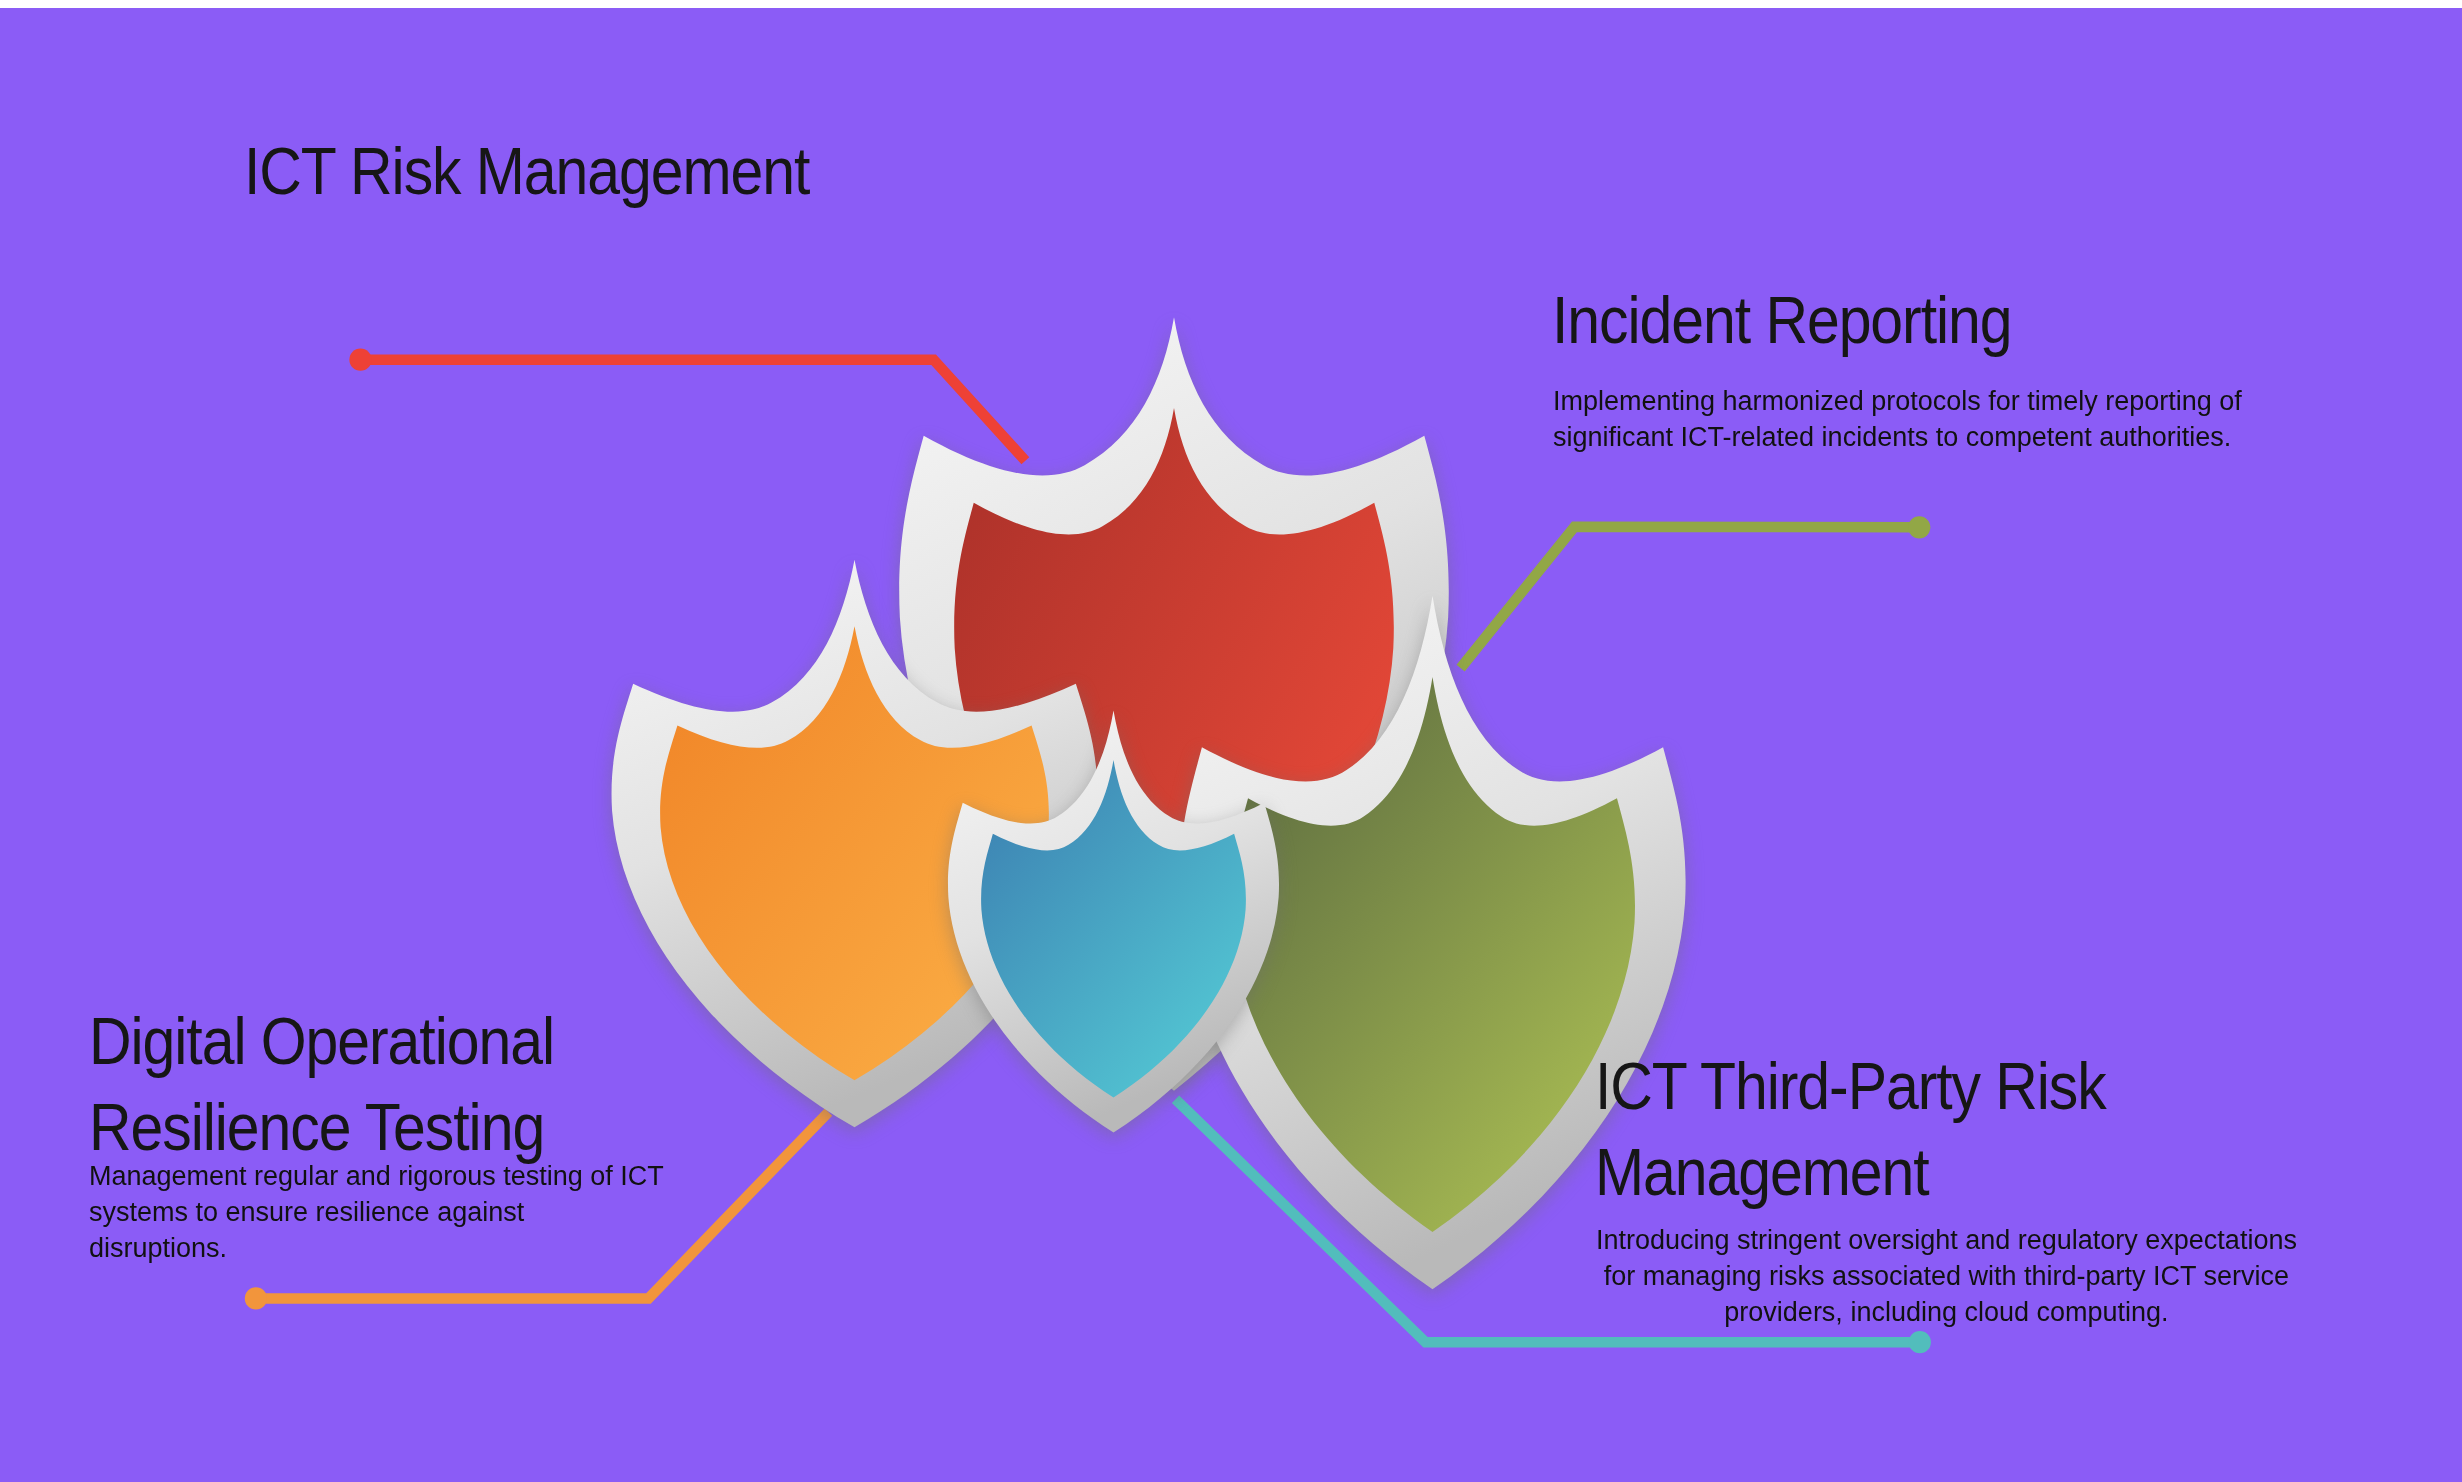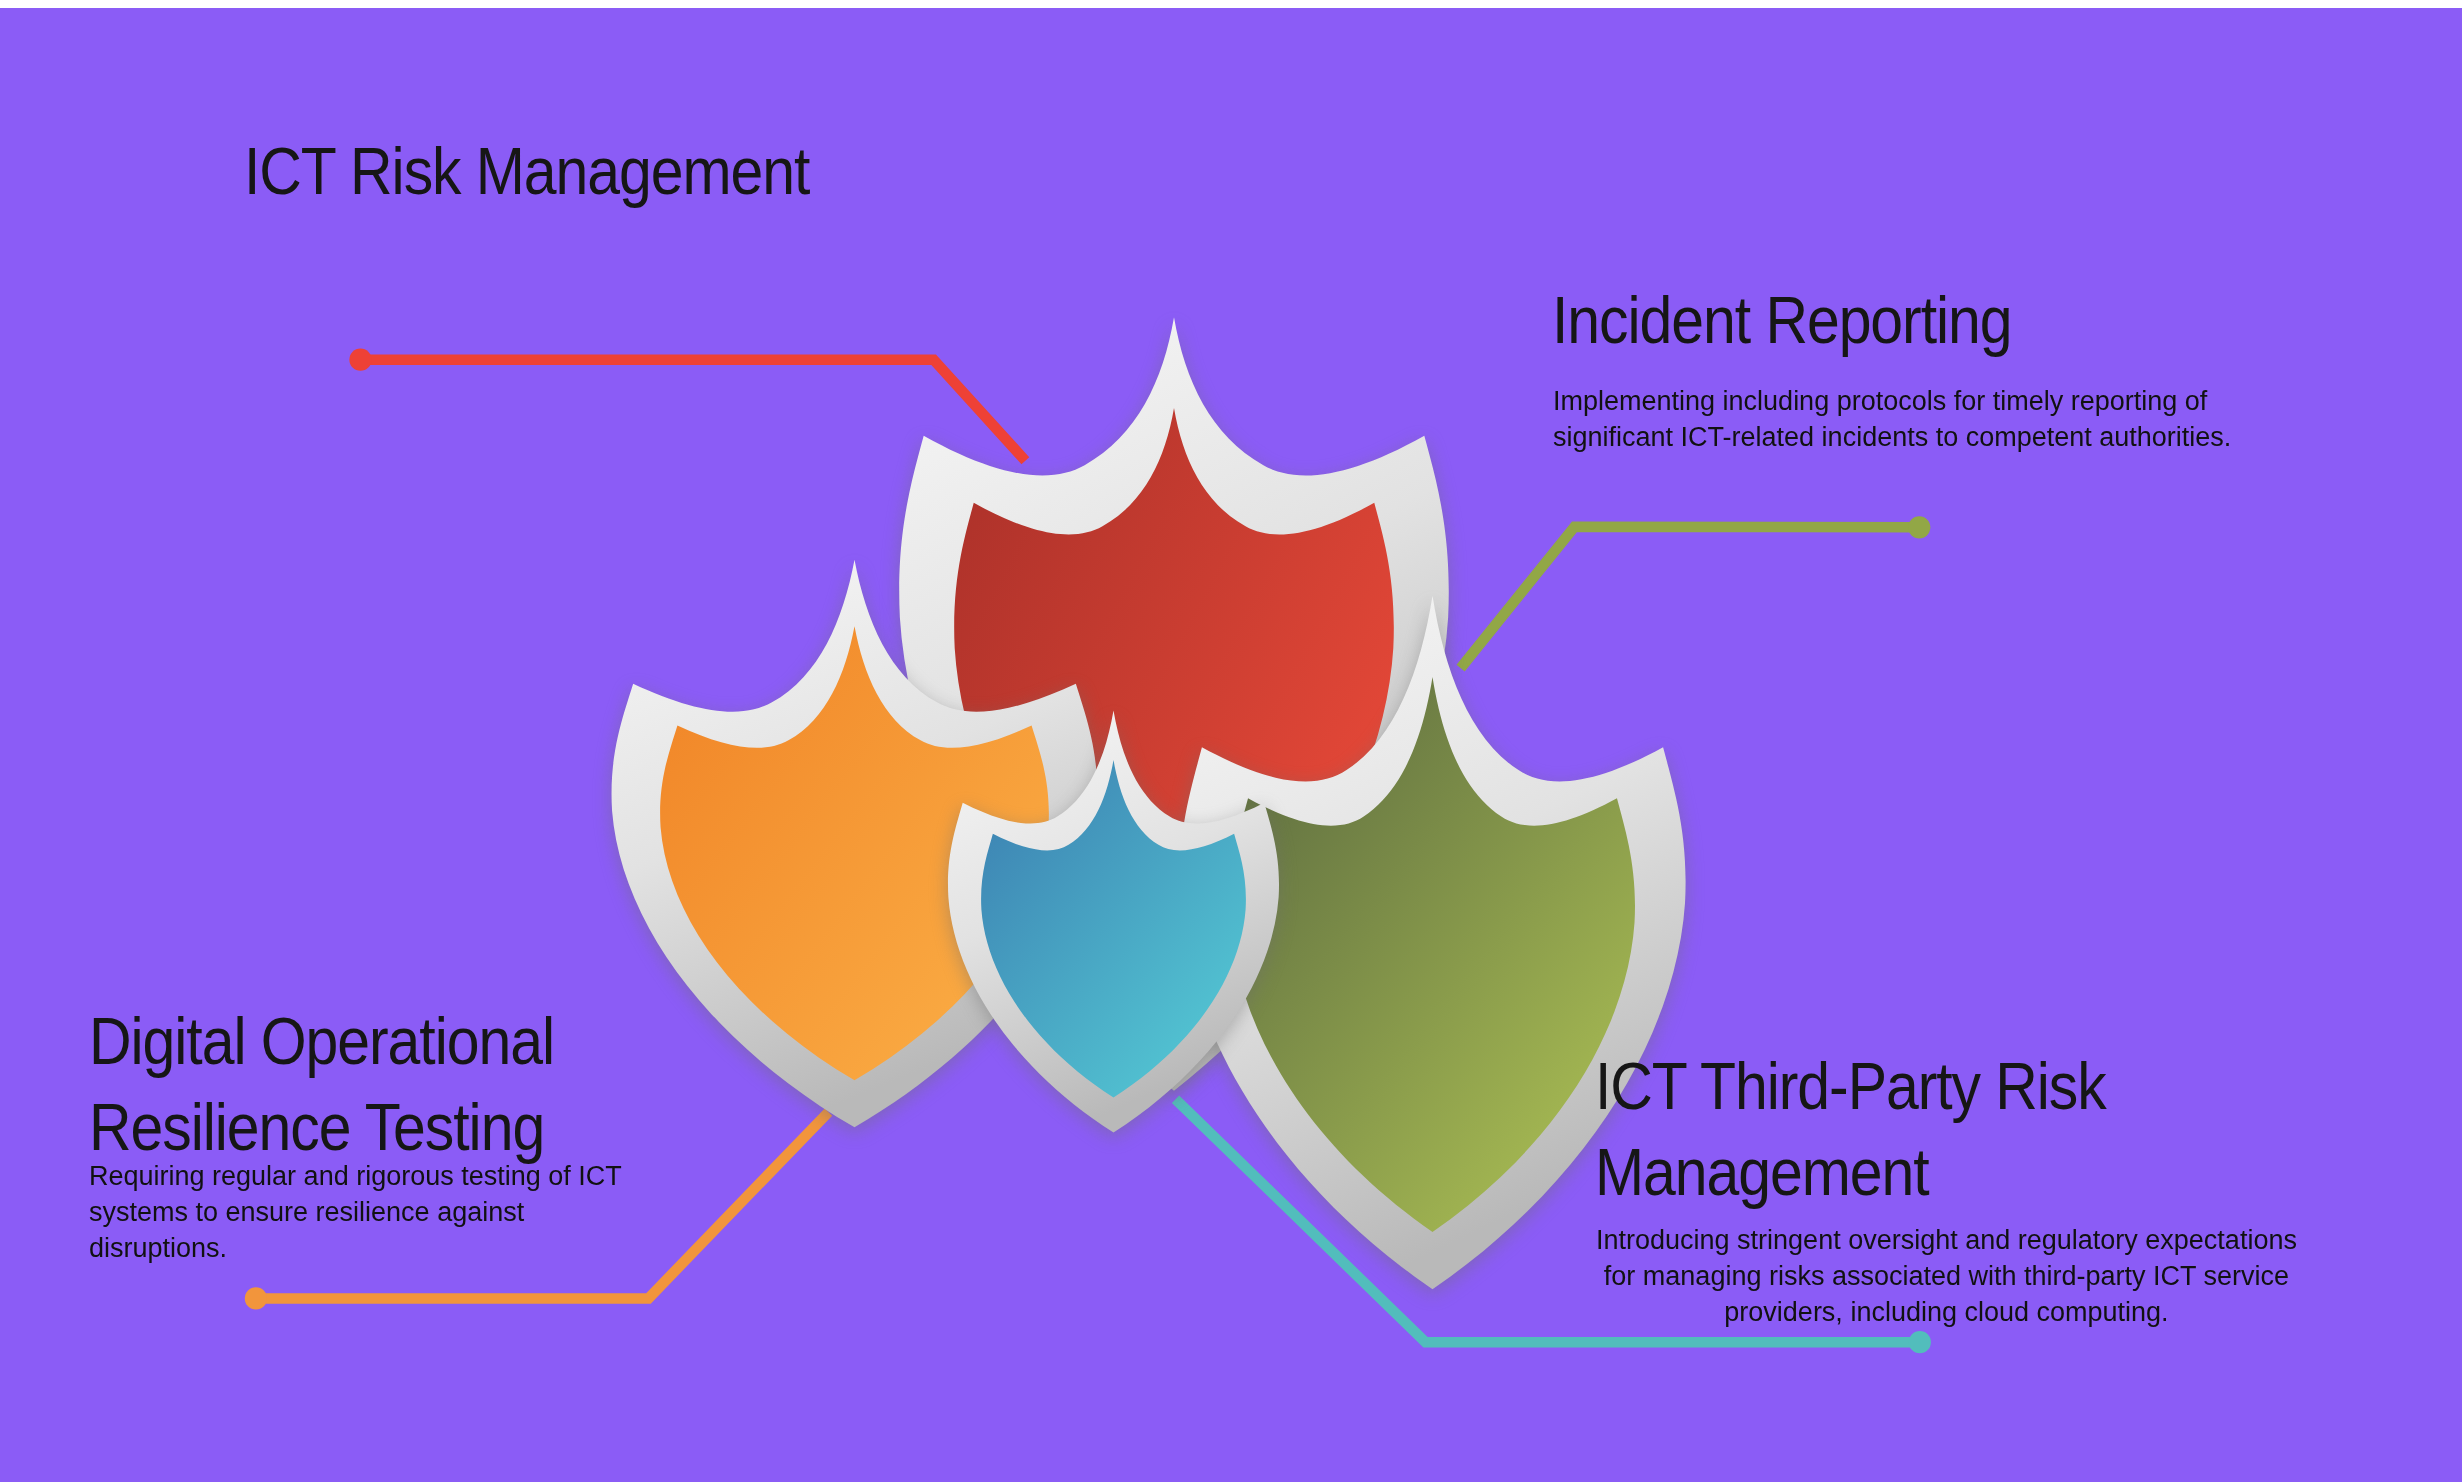--- a/index.html
+++ b/index.html
@@ -112,26 +112,26 @@
         <stop offset="1" stop-color="#55ccd6"></stop>
       </linearGradient>
     </defs>
     <path fill="url(#silver-b)" d="M300 6 C287 84 260 156 206 190 C172 212 120 204 48 166 C36 210 20 258 24 330 C34 470 130 625 300 738 C470 625 566 470 576 330 C580 258 564 210 552 166 C480 204 428 212 394 190 C340 156 313 84 300 6 Z"></path>
     <path fill="url(#grad-b)" transform="translate(60,87) scale(0.80)" d="M300 6 C287 84 260 156 206 190 C172 212 120 204 48 166 C36 210 20 258 24 330 C34 470 130 625 300 738 C470 625 566 470 576 330 C580 258 564 210 552 166 C480 204 428 212 394 190 C340 156 313 84 300 6 Z"></path>
   </svg>
 
   <h2 class="label-title" id="title-1">ICT Risk Management</h2>
 
   <h2 class="label-title" id="title-2">Incident Reporting</h2>
-  <p class="label-desc" id="desc-2">Implementing including protocols for timely reporting of
+  <p class="label-desc" id="desc-2">Implementing harmonized protocols for timely reporting of
 significant ICT-related incidents to competent authorities.</p>
 
   <h2 class="label-title" id="title-3">Digital Operational
 Resilience Testing</h2>
-  <p class="label-desc" id="desc-3">Requiring regular and rigorous testing of ICT
+  <p class="label-desc" id="desc-3">Management regular and rigorous testing of ICT
 systems to ensure resilience against
 disruptions.</p>
 
   <h2 class="label-title" id="title-4">ICT Third-Party Risk
 Management</h2>
   <p class="label-desc" id="desc-4">Introducing stringent oversight and regulatory expectations
 for managing risks associated with third-party ICT service
 providers, including cloud computing.</p>
 
 </div>

